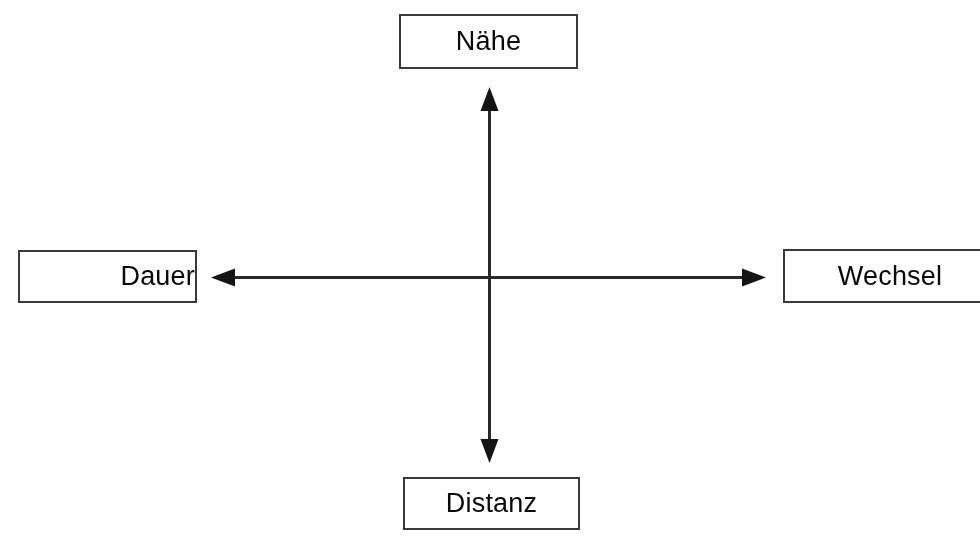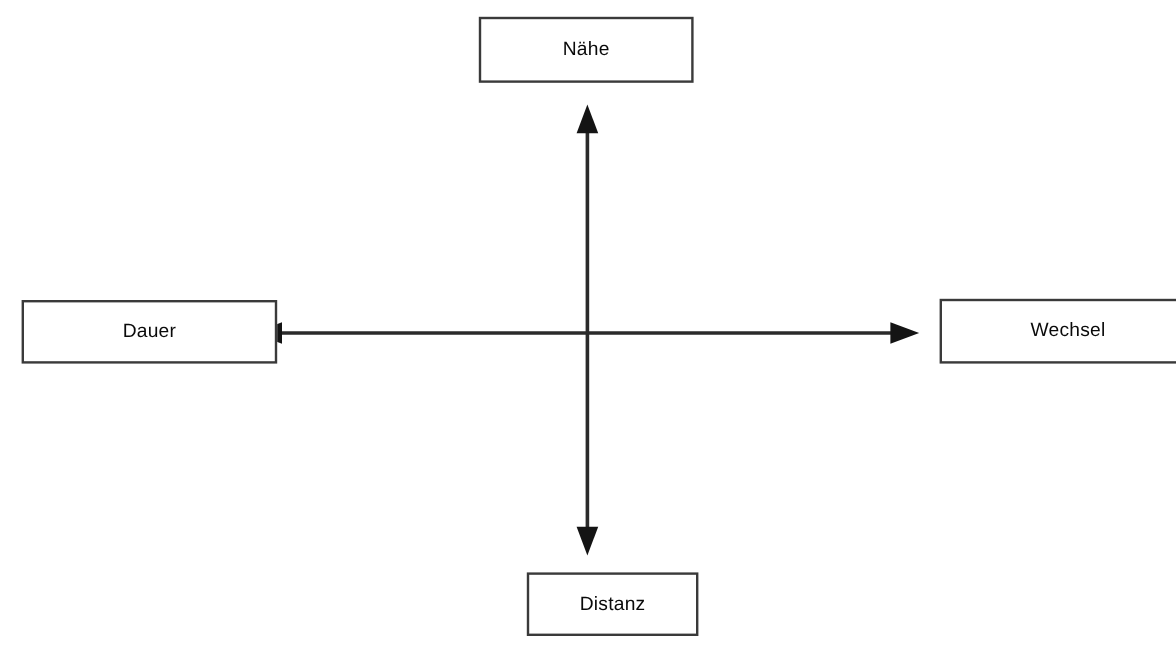--- a/index.html
+++ b/index.html
@@ -31,31 +31,31 @@
     box-sizing: border-box;
     background: #ffffff;
     border: 2px solid #3a3a3a;
     display: flex;
     align-items: center;
     justify-content: center;
     z-index: 2;
   }
   .node-label {
     font-family: "Liberation Sans", sans-serif;
-    font-size: 16px;
+    font-size: 27px;
     font-weight: 400;
     color: #0a0a0a;
     letter-spacing: 0.2px;
     line-height: 1;
     white-space: nowrap;
   }
   
   #box-top    { left: 399px; top: 14px;  width: 179px; height: 55px; }
-  #box-bottom { left: 403px; top: 477px; width: 143px; height: 53px; margin-left: 36px; }
-  #box-left   { left: 18px;  top: 250px; width: 213px; height: 53px; }
+  #box-bottom { left: 403px; top: 477px; width: 177px; height: 53px; }
+  #box-left   { left: 18px;  top: 250px; width: 179px; height: 53px; justify-content: flex-end; }
   #box-right  { left: 783px; top: 249px; width: 214px; height: 54px; }
 </style>
 </head>
 <body>
 
 <div id="canvas">
 
   <svg id="axes-svg" viewBox="0 0 980 545">
 
     <g>

